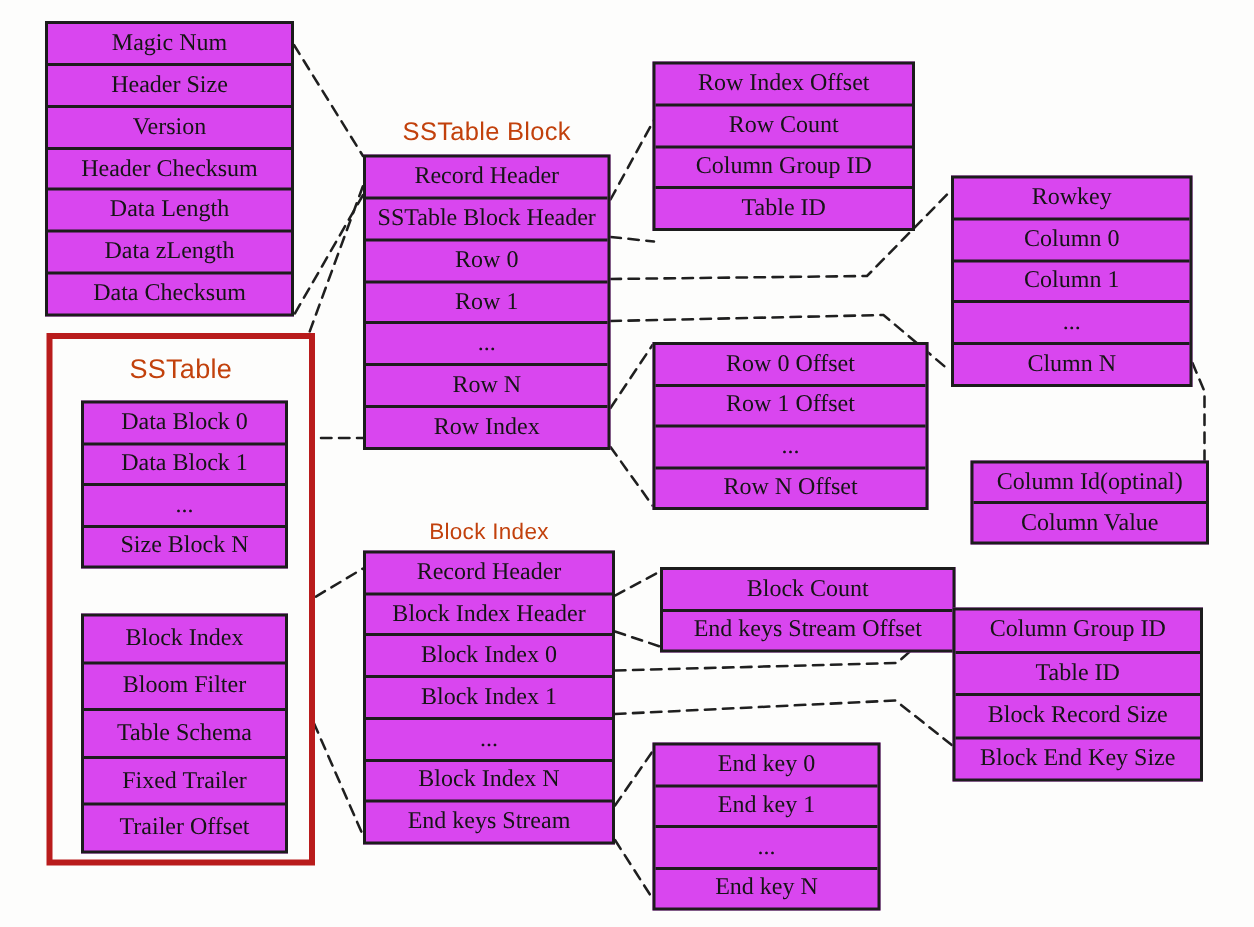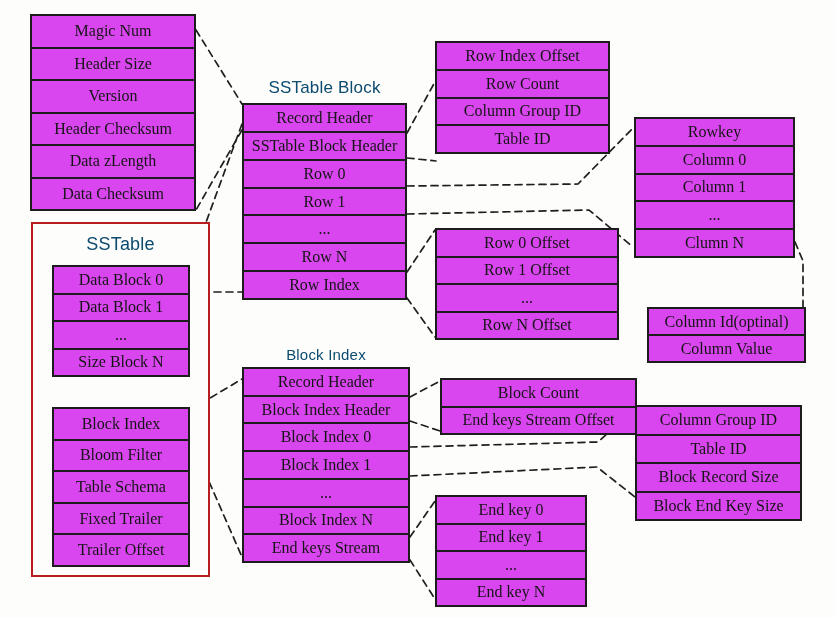--- a/index.html
+++ b/index.html
@@ -10,26 +10,26 @@
   .box{
     position:absolute;border:2px solid #1c1c1c;background:#d946ef;
     display:flex;flex-direction:column;box-sizing:border-box;
   }
   .box .row{
     flex:1;display:flex;align-items:center;justify-content:center;
     font-size:16px;line-height:1;white-space:nowrap;
   }
   .box .row + .row{border-top:2px solid #1c1c1c;}
   .outer{
-    position:absolute;border:2px solid #b91c1c;background:#fdfdfc;box-sizing:border-box;
+    position:absolute;border:4px solid #b91c1c;background:#fdfdfc;box-sizing:border-box;
   }
   .diagram-title{
     position:absolute;text-align:center;
     font-family:"Liberation Sans","DejaVu Sans",sans-serif;
-    font-size:17px;color:#0c4a6e;letter-spacing:.2px;
+    font-size:17px;color:#c2410c;letter-spacing:.2px;
   }
   #connectors{position:absolute;left:0;top:0;pointer-events:none;}
   #connectors line,#connectors polyline{
     stroke:#1f1f1f;stroke-width:1.7;fill:none;stroke-dasharray:7 5;stroke-linecap:round;
   }
 </style>
 </head>
 <body>
 
 <div id="canvas">
@@ -56,20 +56,21 @@
     <polyline points="410,476 597,467 635,497"></polyline>
     <line x1="410" y1="537" x2="435" y2="501"></line>
     <line x1="410" y1="560" x2="435" y2="599"></line>
   </svg>
 
   <div class="box" style="left:30px;top:14px;width:166px;height:197px;">
     <div class="row">Magic Num</div>
     <div class="row">Header Size</div>
     <div class="row">Version</div>
     <div class="row">Header Checksum</div>
+    <div class="row">Data Length</div>
     <div class="row">Data zLength</div>
     <div class="row">Data Checksum</div>
   </div>
 
   <div class="outer" style="left:31px;top:222px;width:179px;height:355px;">
     <div class="diagram-title" style="left:0;top:10px;width:100%;font-size:18px;">SSTable</div>
     <div class="box" style="left:19px;top:41px;width:138px;height:112px;">
       <div class="row">Data Block 0</div>
       <div class="row">Data Block 1</div>
       <div class="row">...</div>

